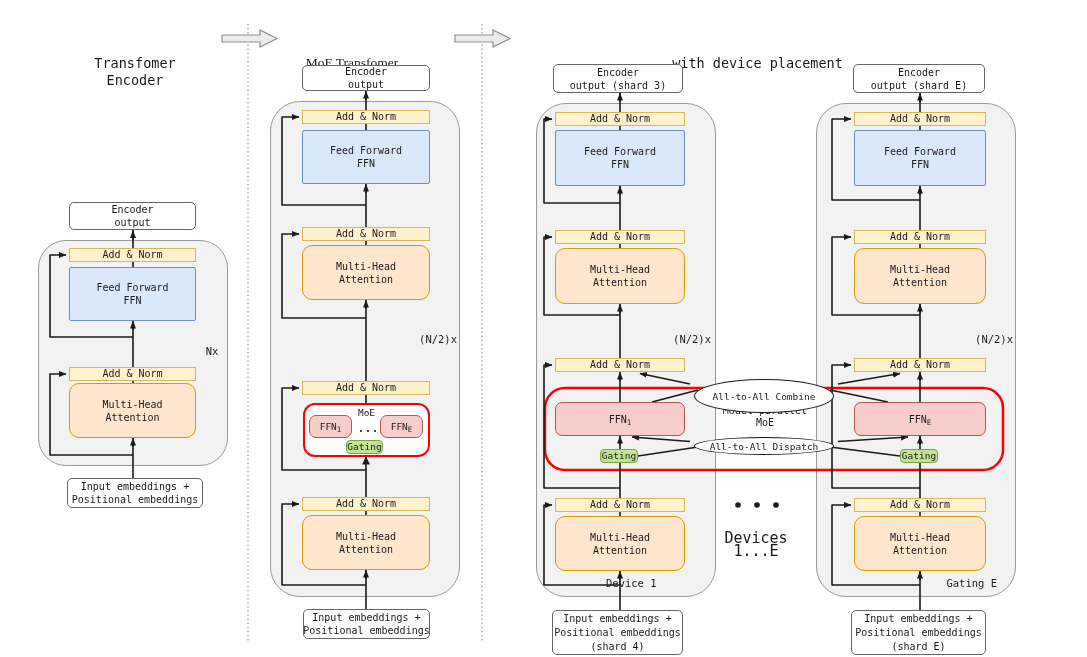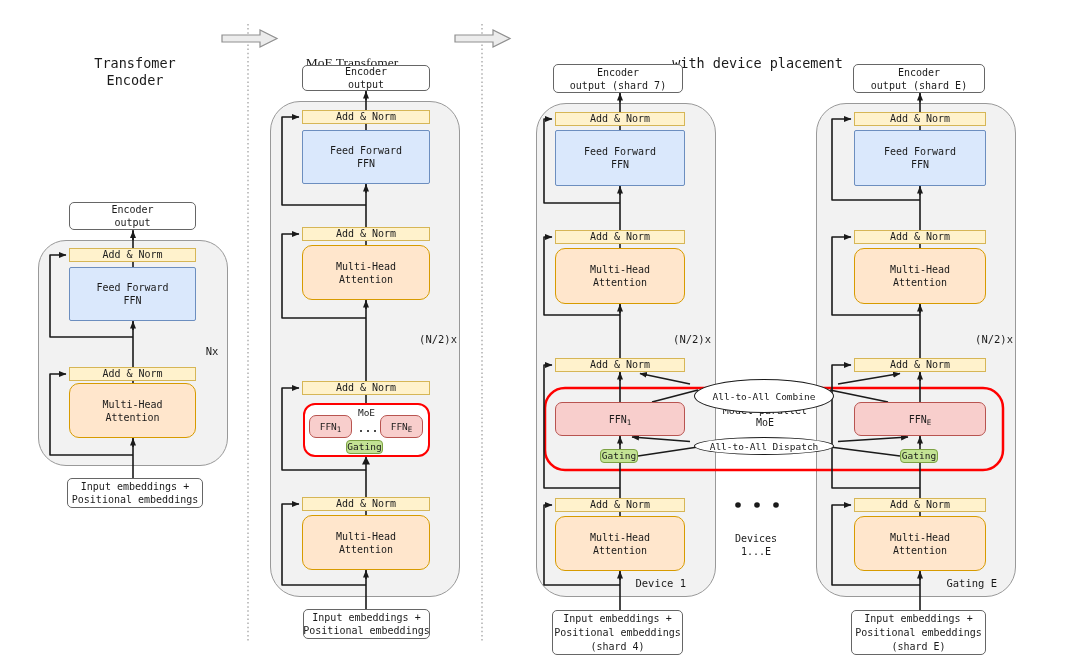--- a/index.html
+++ b/index.html
@@ -210,21 +210,21 @@
     <div>Multi-Head</div>
       <div>Attention</div>
   </div>
   <div class="box white-box two-line" style="left:303px;top:609px;width:127px;height:30px;">
     <div>Input embeddings +</div>
       <div>Positional embeddings</div>
   </div>
 
   <div class="box white-box two-line" style="left:553px;top:64px;width:130px;height:29px;">
     <div>Encoder</div>
-      <div>output (shard 7)</div>
+      <div>output (shard 3)</div>
   </div>
   <div class="box addnorm" style="left:555px;top:112px;width:130px;height:14px;">
       <div>Add &amp; Norm</div>
     </div>
   <div class="box ffnblue two-line" style="left:555px;top:130px;width:130px;height:56px;">
     <div>Feed Forward</div>
       <div>FFN</div>
   </div>
   <div class="box addnorm" style="left:555px;top:230px;width:130px;height:14px;">
       <div>Add &amp; Norm</div>
@@ -243,21 +243,21 @@
   <div class="box gating" style="left:600px;top:449px;width:38px;height:14px;">
       <div>Gating</div>
     </div>
   <div class="box addnorm" style="left:555px;top:498px;width:130px;height:14px;">
       <div>Add &amp; Norm</div>
     </div>
   <div class="box mha two-line" style="left:555px;top:516px;width:130px;height:55px;">
     <div>Multi-Head</div>
       <div>Attention</div>
   </div>
-  <div class="lbl" style="left:606px;top:577px;width:80px;text-align:right;"><span>Device 1</span></div>
+  <div class="lbl" style="left:606px;top:577px;width:80px;text-align:left;"><span>Device 1</span></div>
   <div class="box white-box" style="left:552px;top:610px;width:131px;height:45px;line-height:14px;">
     <div>Input embeddings +</div>
       <div>Positional embeddings</div>
       <div>(shard 4)</div>
   </div>
 
   <div class="box white-box two-line" style="left:853px;top:64px;width:132px;height:29px;">
     <div>Encoder</div>
       <div>output (shard E)</div>
   </div>
@@ -296,21 +296,21 @@
   <div class="box white-box" style="left:851px;top:610px;width:135px;height:45px;line-height:14px;">
     <div>Input embeddings +</div>
       <div>Positional embeddings</div>
       <div>(shard E)</div>
   </div>
 
   <div class="abs" style="left:705px;top:405px;width:120px;text-align:center;font-size:10px;line-height:11.5px;z-index:5;">
     <div>Model-parallel</div>
       <div>MoE</div>
   </div>
-  <div class="abs" style="left:716px;top:532px;width:80px;text-align:center;font-size:10px;line-height:13px;z-index:3;">
+  <div class="abs" style="left:716px;top:532px;width:80px;text-align:center;font-size:15px;line-height:13px;z-index:3;">
     <div>Devices</div>
       <div>1...E</div>
   </div>
   <div class="ellipse" style="left:694px;top:379px;width:140px;height:34px;">
       <span>All-to-All Combine</span>
     </div>
   <div class="ellipse" style="left:694px;top:437px;width:140px;height:18px;">
       <span>All-to-All Dispatch</span>
     </div>
 

